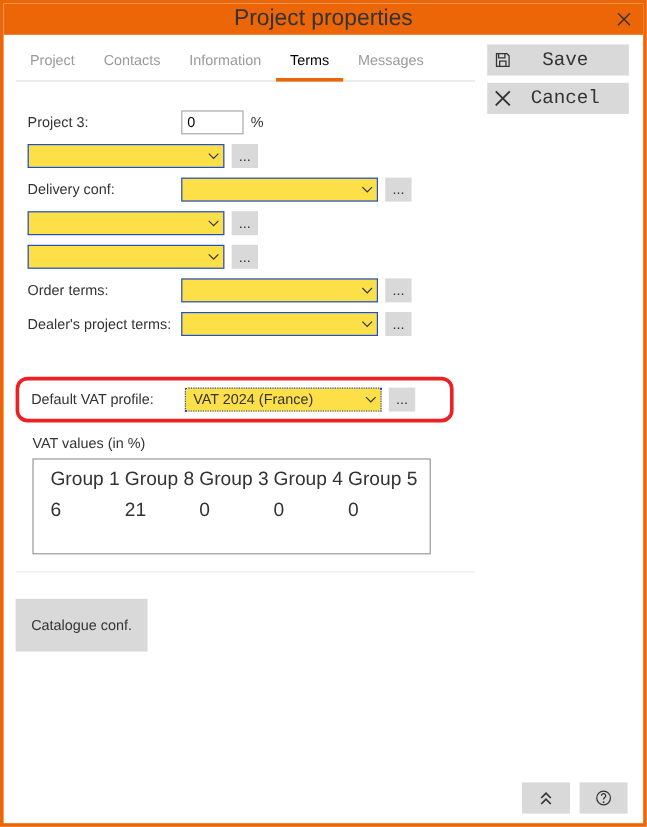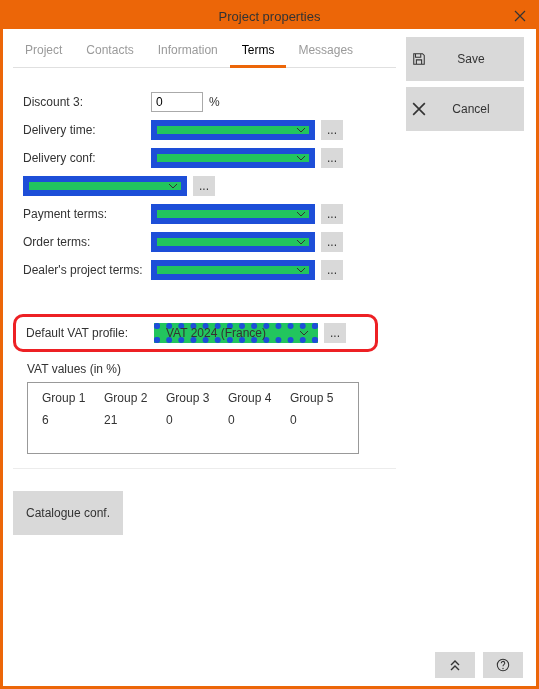--- a/index.html
+++ b/index.html
@@ -26,21 +26,21 @@
   
   .title-bar {
     height:26px;
     background:var(--orange);
     color:#333;
     display:flex;
     align-items:center;
     justify-content:center;
     position:relative;
   }
-  .title-bar .title { font-size:13px; color:#333; }
+  .title-bar .title { font-size:19px; color:#333; }
   .title-bar .close {
     position:absolute; right:6px; top:3px;
     width:20px; height:20px;
     display:flex; align-items:center; justify-content:center;
     cursor:pointer;
   }
   .title-bar .close svg { width:12px; height:12px; }
 
   
   .body-wrap {
@@ -65,26 +65,27 @@
   }
   .tab.active {
     color:#000000;
     border-bottom:3px solid var(--orange);
     margin-bottom:-1px;
     font-weight:500;
   }
 
   
   .side-btn {
-    width:118px; height:44px;
+    width:118px; height:26px;
     background:var(--light-gray);
     display:flex; align-items:center;
     margin-bottom:6px;
     cursor:pointer;
-    font-size:12px;
+    font-size:16px;
+    font-family:Liberation Mono, monospace;
   }
   .side-btn .icon-slot {
     width:26px; display:flex; align-items:center; justify-content:center;
   }
   .side-btn .label { flex:1; text-align:center; padding-right:14px; }
   .side-btn svg { width:14px; height:14px; }
 
   
   .form-area { padding-left:10px; }
   .form-row {
@@ -101,21 +102,21 @@
   }
   .w-num { width:52px; }
   .pct { margin-left:6px; }
 
   
   .combo {
     display:flex; align-items:center;
   }
   .dropdown {
     width:164px; height:20px;
-    border:6px solid #1d4ed8; background:#22c55e;
+    border:1px solid #1d4ed8; background:#fde047;
     display:flex; align-items:center; justify-content:flex-start;
     padding:0 3px; cursor:pointer;
   }
   .dropdown .dd-text { flex:1; font-size:12px; padding-left:3px; white-space:nowrap; overflow:hidden;}
   .dropdown .chev svg, .chev svg { width:10px; height:10px; display:block;}
   .ellipsis-btn {
     width:22px; height:20px;
     background:var(--light-gray);
     margin-left:6px;
     display:flex; align-items:center; justify-content:center;
@@ -141,21 +142,21 @@
     border:1px solid #999;
     width:332px;
     padding:6px 0 20px 0;
   }
   .vat-table .vt-row {
     display:flex;
     padding:2px 6px 6px 14px;
   }
   .vat-table .vt-cell {
     width:62px;
-    font-size:12px;
+    font-size:16px;
   }
 
   
   .cat-btn {
     margin:22px 0 0 0px;
     width:110px; height:44px;
     background:var(--light-gray);
     display:flex; align-items:center; justify-content:center;
     cursor:pointer;
     font-size:12px;
@@ -201,27 +202,26 @@
       <div class="tab">Project</div>
       <div class="tab">Contacts</div>
       <div class="tab">Information</div>
       <div class="tab active">Terms</div>
       <div class="tab">Messages</div>
     </div>
 
     <div class="form-area">
 
       <div class="form-row">
-        <div class="form-label">Discount 3:</div>
+        <div class="form-label">Project 3:</div>
         <input class="form-input w-num" value="0" style="">
         <span class="pct">%</span>
       </div>
 
       <div class="form-row">
-        <div class="form-label">Delivery time:</div>
         <div class="combo">
           <div class="dropdown">
             <span class="dd-text"></span>
             <span class="chev">
                 <svg viewBox="0 0 10 10">
                   <path d="M1 3 L5 7 L9 3" stroke="#333" stroke-width="1" fill="none"></path>
                 </svg>
               </span>
           </div>
           <div class="ellipsis-btn">...</div>
@@ -251,21 +251,20 @@
                 <svg viewBox="0 0 10 10">
                   <path d="M1 3 L5 7 L9 3" stroke="#333" stroke-width="1" fill="none"></path>
                 </svg>
               </span>
           </div>
           <div class="ellipsis-btn">...</div>
         </div>
       </div>
 
       <div class="form-row">
-        <div class="form-label">Payment terms:</div>
         <div class="combo">
           <div class="dropdown">
             <span class="dd-text"></span>
             <span class="chev">
                 <svg viewBox="0 0 10 10">
                   <path d="M1 3 L5 7 L9 3" stroke="#333" stroke-width="1" fill="none"></path>
                 </svg>
               </span>
           </div>
           <div class="ellipsis-btn">...</div>
@@ -316,21 +315,21 @@
             </span>
         </div>
         <div class="ellipsis-btn">...</div>
       </div>
     </div>
 
     <div class="vat-heading">VAT values (in %)</div>
     <div class="vat-table">
       <div class="vt-row">
         <div class="vt-cell">Group 1</div>
-        <div class="vt-cell">Group 2</div>
+        <div class="vt-cell">Group 8</div>
         <div class="vt-cell">Group 3</div>
         <div class="vt-cell">Group 4</div>
         <div class="vt-cell">Group 5</div>
       </div>
       <div class="vt-row">
         <div class="vt-cell">6</div>
         <div class="vt-cell">21</div>
         <div class="vt-cell">0</div>
         <div class="vt-cell">0</div>
         <div class="vt-cell">0</div>

